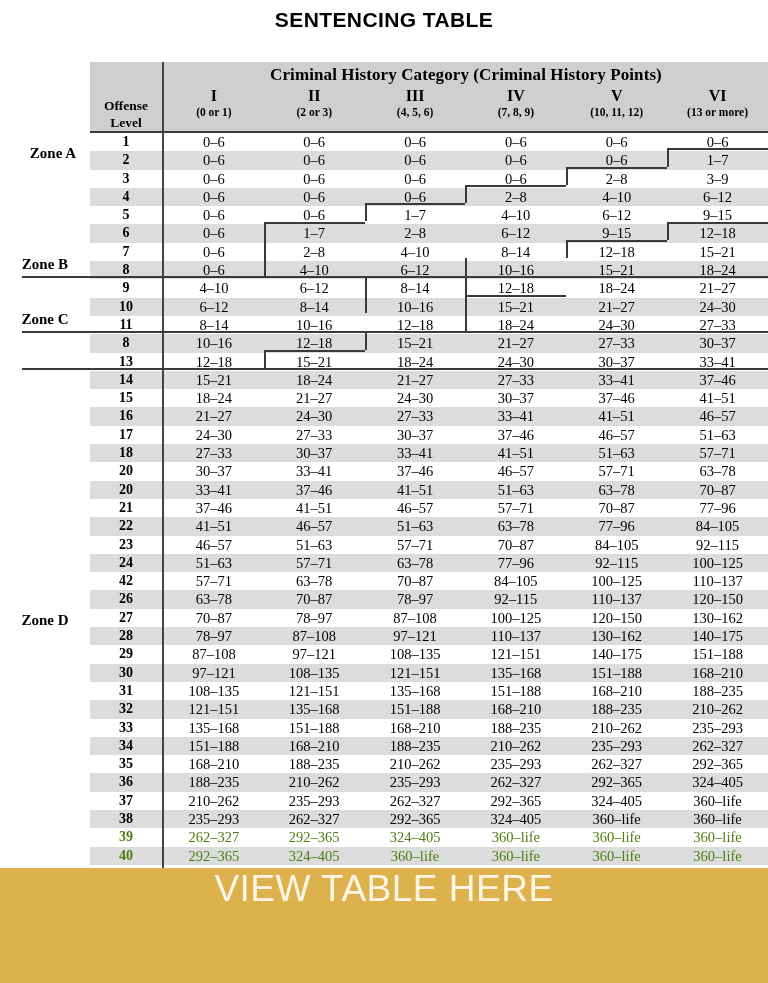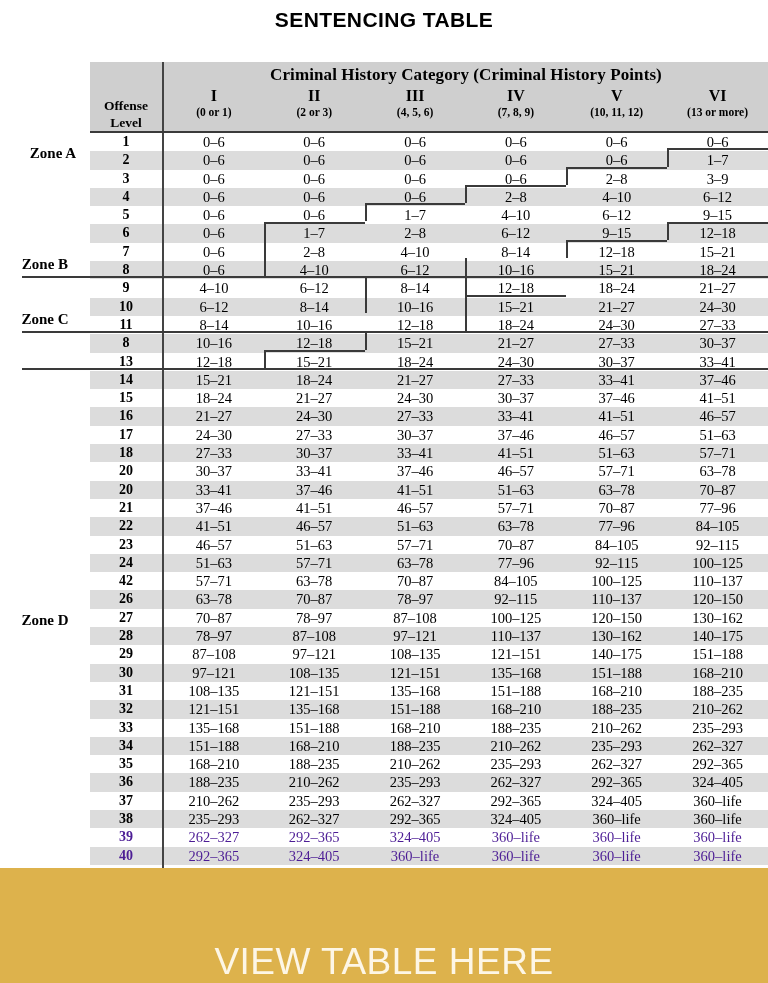--- a/index.html
+++ b/index.html
@@ -107,21 +107,21 @@
     height: 18.3px;
     white-space: nowrap;
   }
   tbody td.lvl {
     font-weight: bold;
     font-size: 14px;
     border-right: 2px solid #444;
   }
   tr.shade td { background: #dcdcdc; }
   tr.plain td { background: #ffffff; }
-  tr.faded td { color: #4c1d95; font-family: Liberation Serif, serif; }
+  tr.faded td { color: #4d7c0f; font-family: Liberation Serif, serif; }
 
   
   #zone-col {
     position: absolute;
     left: 0;
     top: 62px;
     width: 90px;
   }
   .zone-label {
     position: absolute;
@@ -149,21 +149,21 @@
 
   
   #gold-overlay {
     position: absolute;
     left: 0;
     top: 868px;
     width: 768px;
     height: 115px;
     background: #ddb24c;
     display: flex;
-    align-items: flex-end;
+    align-items: flex-start;
     justify-content: center;
   }
   #overlay-cta {
     font-family: "Liberation Sans", "DejaVu Sans", sans-serif;
     font-size: 37px;
     font-weight: normal;
     color: #fdf6e6;
     letter-spacing: 0.5px;
     white-space: nowrap;
   }

